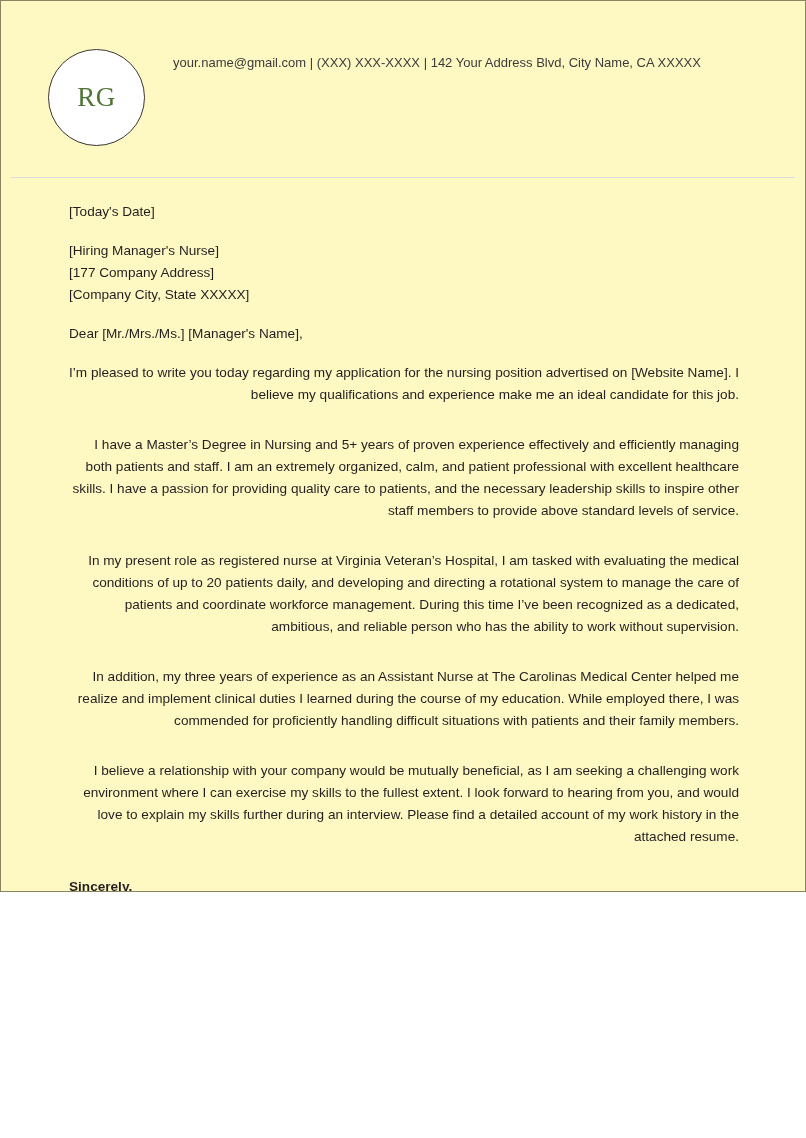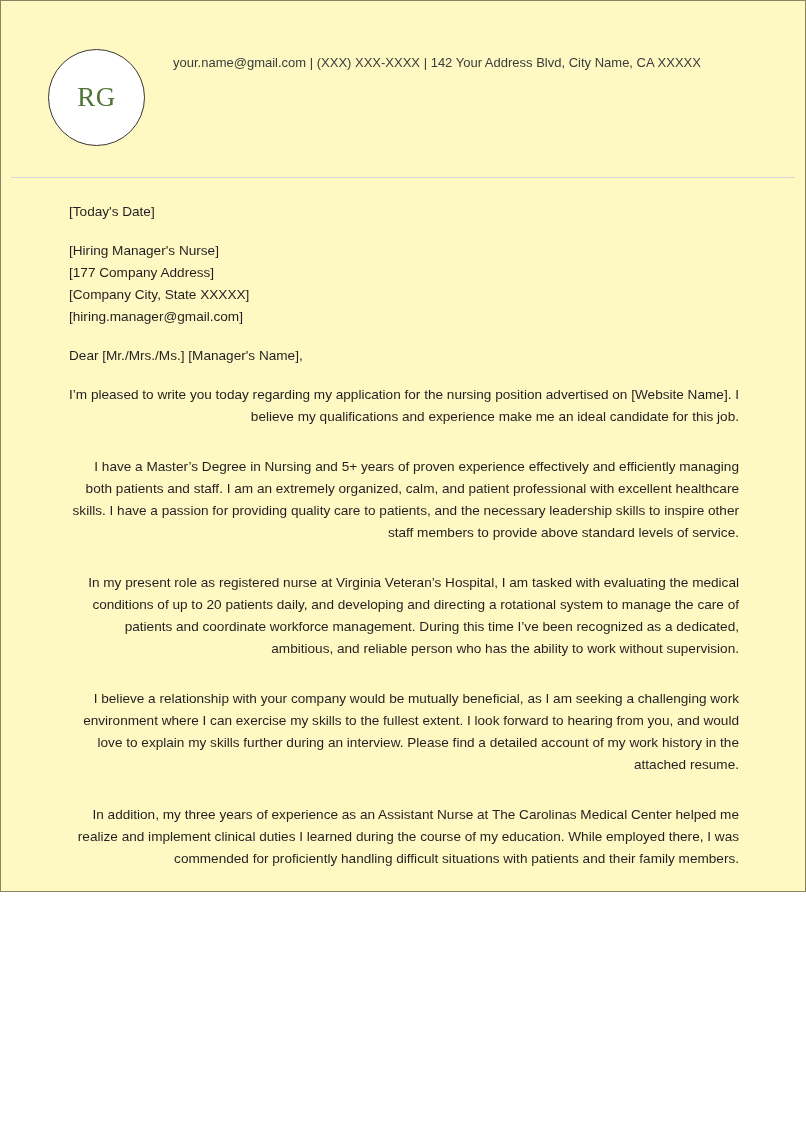--- a/index.html
+++ b/index.html
@@ -150,34 +150,33 @@
   <div class="header-rule"></div>
 
   <div class="body-area">
 
     <div class="block date-block">[Today's Date]</div>
 
     <div class="block recipient-block">
       <span class="recipient-line">[Hiring Manager's Nurse]</span>
       <span class="recipient-line">[177 Company Address]</span>
       <span class="recipient-line">[Company City, State XXXXX]</span>
-      <span class="recipient-line">[hiring.manager@gmail.com]</span>
     </div>
 
     <div class="block salutation">Dear [Mr./Mrs./Ms.] [Manager's Name],</div>
 
     <p class="block letter-para">I’m pleased to write you today regarding my application for the nursing position advertised on [Website Name]. I believe my qualifications and experience make me an ideal candidate for this job.</p>
 
     <p class="block letter-para">I have a Master’s Degree in Nursing and 5+ years of proven experience effectively and efficiently managing both patients and staff. I am an extremely organized, calm, and patient professional with excellent healthcare skills. I have a passion for providing quality care to patients, and the necessary leadership skills to inspire other staff members to provide above standard levels of service.</p>
 
     <p class="block letter-para">In my present role as registered nurse at Virginia Veteran’s Hospital, I am tasked with evaluating the medical conditions of up to 20 patients daily, and developing and directing a rotational system to manage the care of patients and coordinate workforce management. During this time I’ve been recognized as a dedicated, ambitious, and reliable person who has the ability to work without supervision.</p>
 
+    <p class="block letter-para">In addition, my three years of experience as an Assistant Nurse at The Carolinas Medical Center helped me realize and implement clinical duties I learned during the course of my education. While employed there, I was commended for proficiently handling difficult situations with patients and their family members.</p>
+
     <p class="block letter-para">I believe a relationship with your company would be mutually beneficial, as I am seeking a challenging work environment where I can exercise my skills to the fullest extent. I look forward to hearing from you, and would love to explain my skills further during an interview. Please find a detailed account of my work history in the attached resume.</p>
-
-    <p class="block letter-para">In addition, my three years of experience as an Assistant Nurse at The Carolinas Medical Center helped me realize and implement clinical duties I learned during the course of my education. While employed there, I was commended for proficiently handling difficult situations with patients and their family members.</p>
 
     <div class="block closing">Sincerely,</div>
 
     <div class="block signature-name">[Your Name]</div>
 
   </div>
 
 </div>
 
 </body></html>

